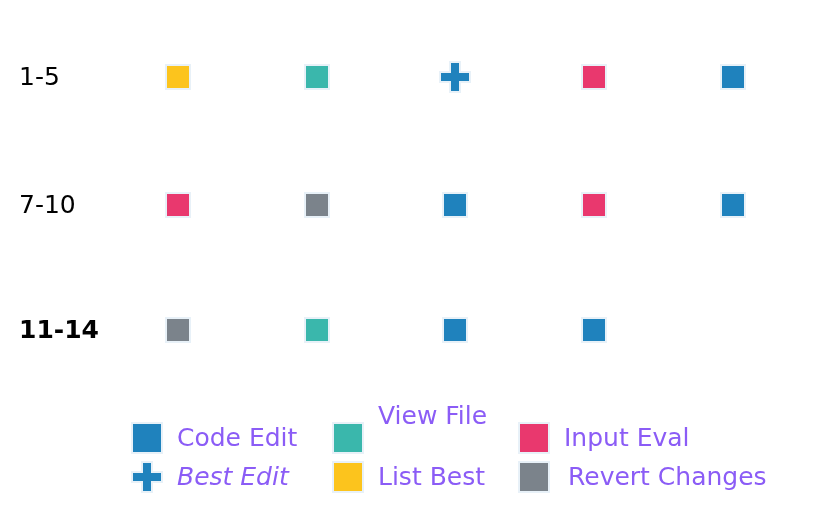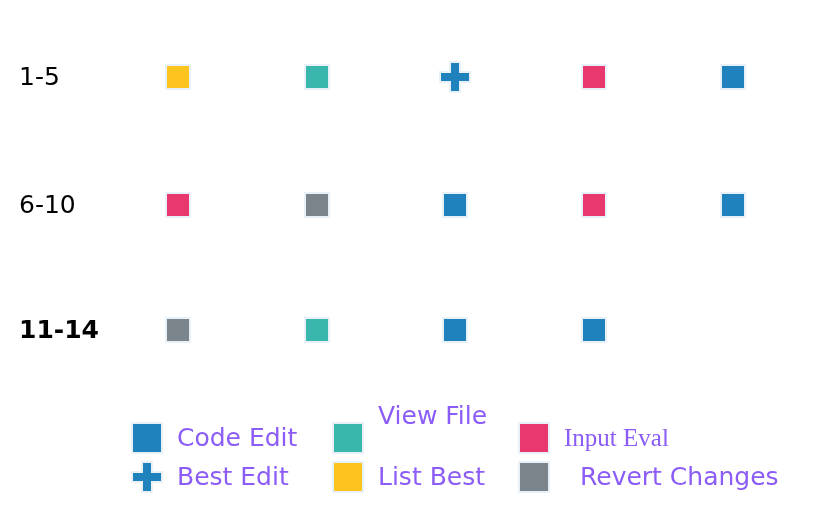--- a/index.html
+++ b/index.html
@@ -48,41 +48,41 @@
 <div class="canvas">
   <div id="plot">
       <div class="row-label" style="top: 60px;">1-5</div>
       <div class="marker-square" title="List Files" style="width: 26px; height: 26px; background: rgb(252, 196, 29); border: 2px solid rgb(232, 241, 248); left: 165px; top: 64px;"></div>
       <div class="marker-square" title="View File" style="width: 26px; height: 26px; background: rgb(58, 183, 172); border: 2px solid rgb(232, 241, 248); left: 304px; top: 64px;"></div>
       <div class="marker-plus" title="Best Edit" style="left: 438px; top: 60px;"><svg width="34" height="34" viewBox="0 0 34 34">
           <path d="M12 2 H22 V12 H32 V22 H22 V32 H12 V22 H2 V12 H12 Z" fill="#1f82bd" stroke="#e8f1f8" stroke-width="2"></path>
         </svg></div>
       <div class="marker-square" title="Input Eval" style="width: 26px; height: 26px; background: rgb(233, 56, 110); border: 2px solid rgb(232, 241, 248); left: 581px; top: 64px;"></div>
       <div class="marker-square" title="Code Edit" style="width: 26px; height: 26px; background: rgb(31, 130, 189); border: 2px solid rgb(232, 241, 248); left: 720px; top: 64px;"></div>
-      <div class="row-label" style="top: 188px;">6-10</div>
+      <div class="row-label" style="top: 188px;">7-10</div>
       <div class="marker-square" title="Input Eval" style="width: 26px; height: 26px; background: rgb(233, 56, 110); border: 2px solid rgb(232, 241, 248); left: 165px; top: 192px;"></div>
       <div class="marker-square" title="Revert Changes" style="width: 26px; height: 26px; background: rgb(123, 131, 139); border: 2px solid rgb(232, 241, 248); left: 304px; top: 192px;"></div>
       <div class="marker-square" title="Code Edit" style="width: 26px; height: 26px; background: rgb(31, 130, 189); border: 2px solid rgb(232, 241, 248); left: 442px; top: 192px;"></div>
       <div class="marker-square" title="Input Eval" style="width: 26px; height: 26px; background: rgb(233, 56, 110); border: 2px solid rgb(232, 241, 248); left: 581px; top: 192px;"></div>
       <div class="marker-square" title="Code Edit" style="width: 26px; height: 26px; background: rgb(31, 130, 189); border: 2px solid rgb(232, 241, 248); left: 720px; top: 192px;"></div>
       <div class="row-label" style="top: 313px; font-weight: bold;">11-14</div>
       <div class="marker-square" title="Revert Changes" style="width: 26px; height: 26px; background: rgb(123, 131, 139); border: 2px solid rgb(232, 241, 248); left: 165px; top: 317px;"></div>
       <div class="marker-square" title="View File" style="width: 26px; height: 26px; background: rgb(58, 183, 172); border: 2px solid rgb(232, 241, 248); left: 304px; top: 317px;"></div>
       <div class="marker-square" title="Code Edit" style="width: 26px; height: 26px; background: rgb(31, 130, 189); border: 2px solid rgb(232, 241, 248); left: 442px; top: 317px;"></div>
       <div class="marker-square" title="Code Edit" style="width: 26px; height: 26px; background: rgb(31, 130, 189); border: 2px solid rgb(232, 241, 248); left: 581px; top: 317px;"></div>
     </div>
   <div id="legend">
       <div class="marker-square" style="width: 32px; height: 32px; background: rgb(31, 130, 189); border: 2px solid rgb(232, 241, 248); left: 131px; top: 422px;"></div>
       <div class="legend-label" style="left: 177px; top: 421px;">Code Edit</div>
       <div class="marker-square" style="width: 32px; height: 32px; background: rgb(58, 183, 172); border: 2px solid rgb(232, 241, 248); left: 332px; top: 422px;"></div>
       <div class="legend-label" style="left: 378px; top: 399px;">View File</div>
       <div class="marker-square" style="width: 32px; height: 32px; background: rgb(233, 56, 110); border: 2px solid rgb(232, 241, 248); left: 518px; top: 422px;"></div>
-      <div class="legend-label" style="left: 564px; top: 421px; font-family: Liberation Serif, serif;">Input Eval</div>
+      <div class="legend-label" style="left: 564px; top: 421px;">Input Eval</div>
       <div class="marker-plus" style="left: 130px; top: 460px;"><svg width="34" height="34" viewBox="0 0 34 34">
           <path d="M12 2 H22 V12 H32 V22 H22 V32 H12 V22 H2 V12 H12 Z" fill="#1f82bd" stroke="#e8f1f8" stroke-width="2"></path>
         </svg></div>
-      <div class="legend-label" style="left: 177px; top: 460px;">Best Edit</div>
+      <div class="legend-label" style="left: 177px; top: 460px; font-style: italic;">Best Edit</div>
       <div class="marker-square" style="width: 32px; height: 32px; background: rgb(252, 196, 29); border: 2px solid rgb(232, 241, 248); left: 332px; top: 461px;"></div>
       <div class="legend-label" style="left: 378px; top: 460px;">List Best</div>
       <div class="marker-square" style="width: 32px; height: 32px; background: rgb(123, 131, 139); border: 2px solid rgb(232, 241, 248); left: 518px; top: 461px;"></div>
-      <div class="legend-label" style="left: 580px; top: 460px;">Revert Changes</div>
+      <div class="legend-label" style="left: 568px; top: 460px;">Revert Changes</div>
     </div>
 </div>
 
 </body></html>

